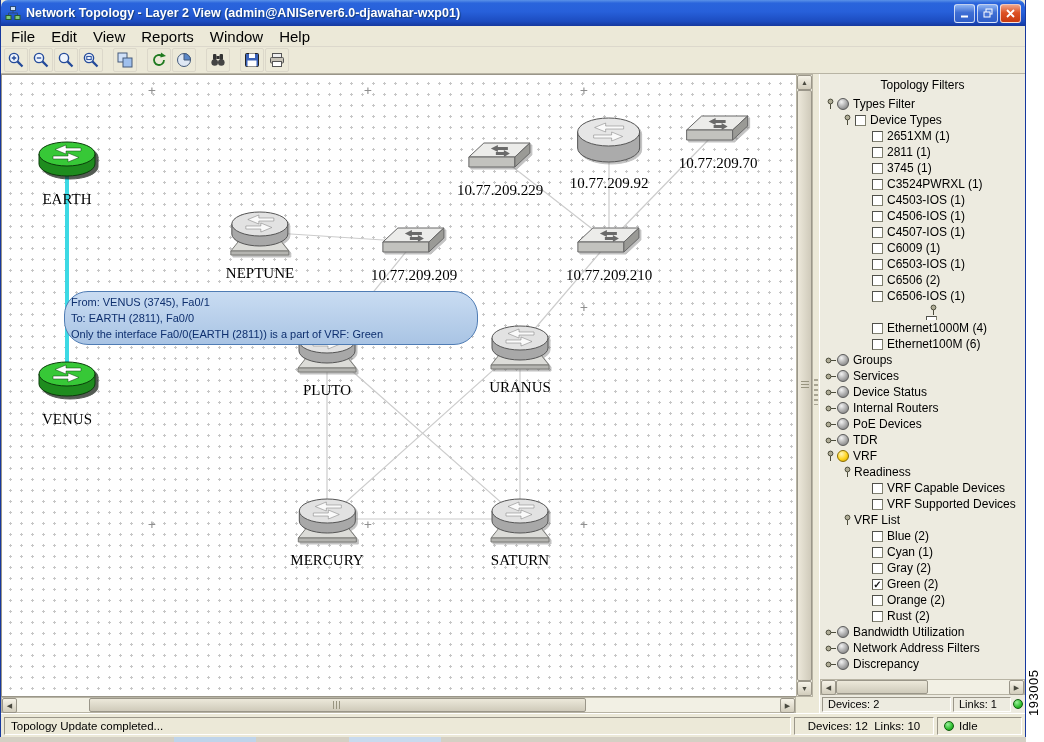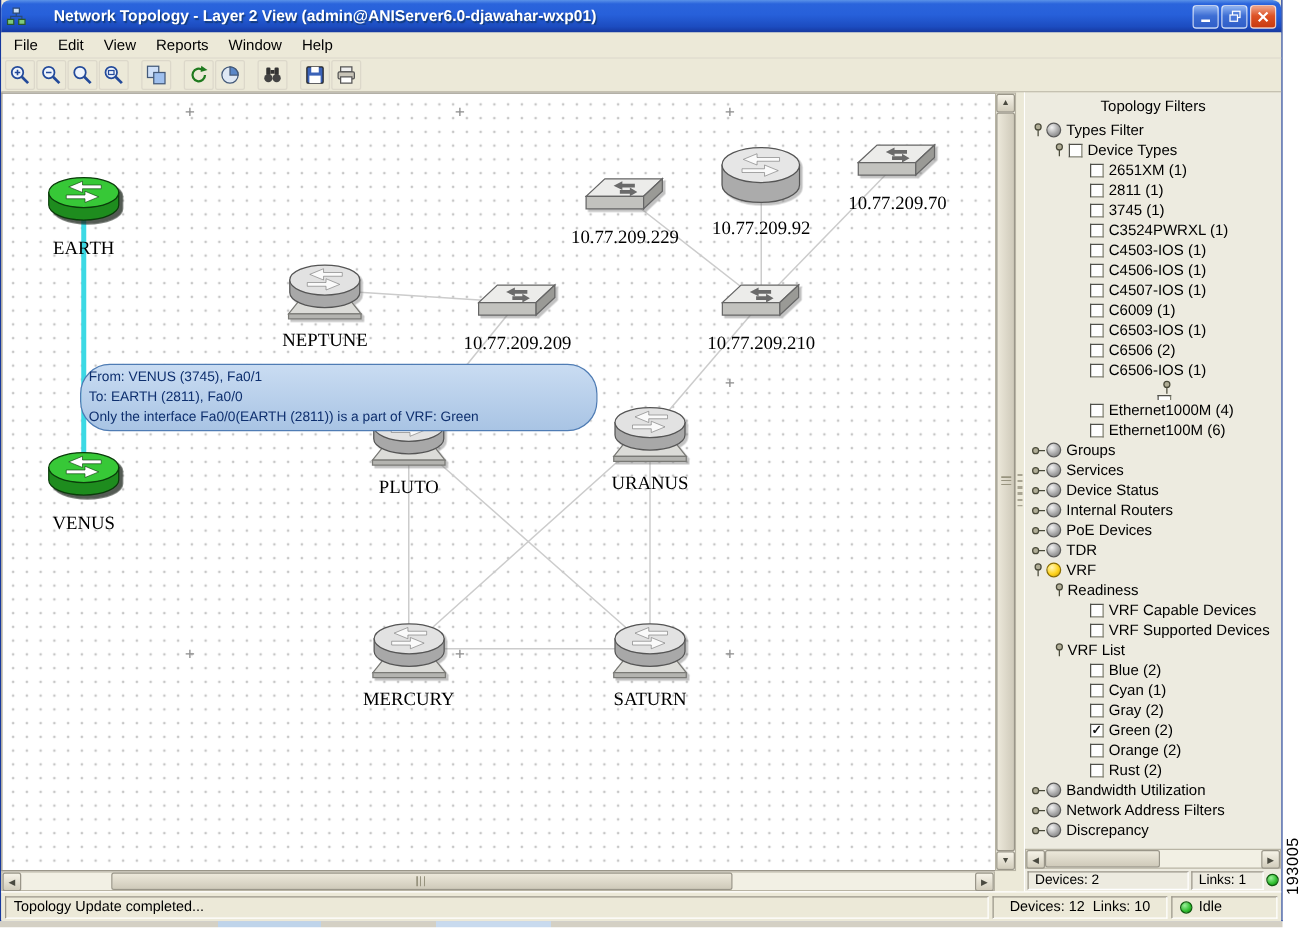--- a/index.html
+++ b/index.html
@@ -1,36 +1,36 @@
 <!DOCTYPE html>
 <html><head>
 <meta charset="utf-8">
 <style>
   *{margin:0;padding:0;box-sizing:border-box;}
   html,body{width:1044px;height:742px;}
   body{position:relative;background:#fff;font-family:"Liberation Sans",sans-serif;overflow:hidden;}
 
   .window{position:absolute;left:0;top:0;width:1026px;height:737px;background:#ECE9D8;
     border:1px solid #16389e;border-top:none;display:flex;flex-direction:column;}
-  .titlebar{height:26px;flex:none;display:flex;align-items:center;padding:0 4px;gap:22px;
+  .titlebar{height:26px;flex:none;display:flex;align-items:center;padding:0 4px;gap:5px;
     border-radius:7px 7px 0 0;
     background:linear-gradient(180deg,#5a92e8 0%,#2a64dc 12%,#2760da 45%,#1c4cc0 82%,#16389e 100%);}
   .title-icon{width:16px;height:16px;flex:none;line-height:0;}
   .title-text{color:#fff;font-weight:bold;font-size:12.5px;text-shadow:1px 1px 1px #123a78;flex:1;
     white-space:nowrap;overflow:hidden;}
   .win-btns{display:flex;gap:2px;flex:none;}
   .wb{width:21px;height:19px;border-radius:3px;border:1px solid rgba(255,255,255,.7);
     background:linear-gradient(180deg,#8fb4f2,#3e6ed4 45%,#2f5ec8);display:flex;align-items:center;
     justify-content:center;padding:0;}
   .wb.close{background:linear-gradient(180deg,#f0a58a,#dd5326 45%,#c83a10);}
   .wb svg{display:block;}
 
   .menubar{height:21px;flex:none;background:#ECE9D8;display:flex;align-items:center;padding-left:2px;
     border-bottom:1px solid #dcd8cc;}
-  .menu-item{padding:2px 8px;font-size:12px;color:#000;}
+  .menu-item{padding:2px 8px;font-size:15px;color:#000;}
 
   .toolbar{height:27px;flex:none;background:#ECE9D8;display:flex;align-items:center;gap:1px;
     padding:1px 3px;border-bottom:1px solid #b8b4a4;}
   .tb-btn{width:24px;height:24px;background:#ECE9D8;border:1px solid #dcd8ca;border-radius:2px;
     display:flex;align-items:center;justify-content:center;padding:0;}
   .tb-btn.gap{margin-left:9px;}
   .tb-btn svg{display:block;}
 
   .content{display:flex;height:639px;flex:none;}
   .canvas-area{width:812px;flex:none;display:grid;grid-template-columns:795px 17px;grid-template-rows:623px 16px;}

